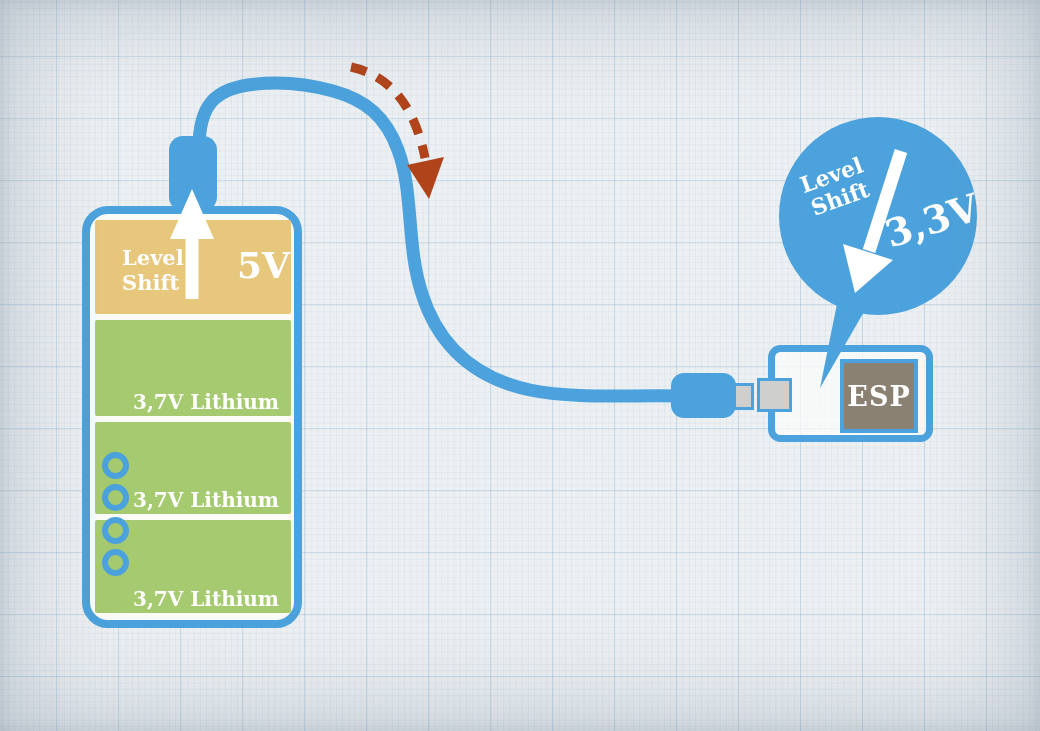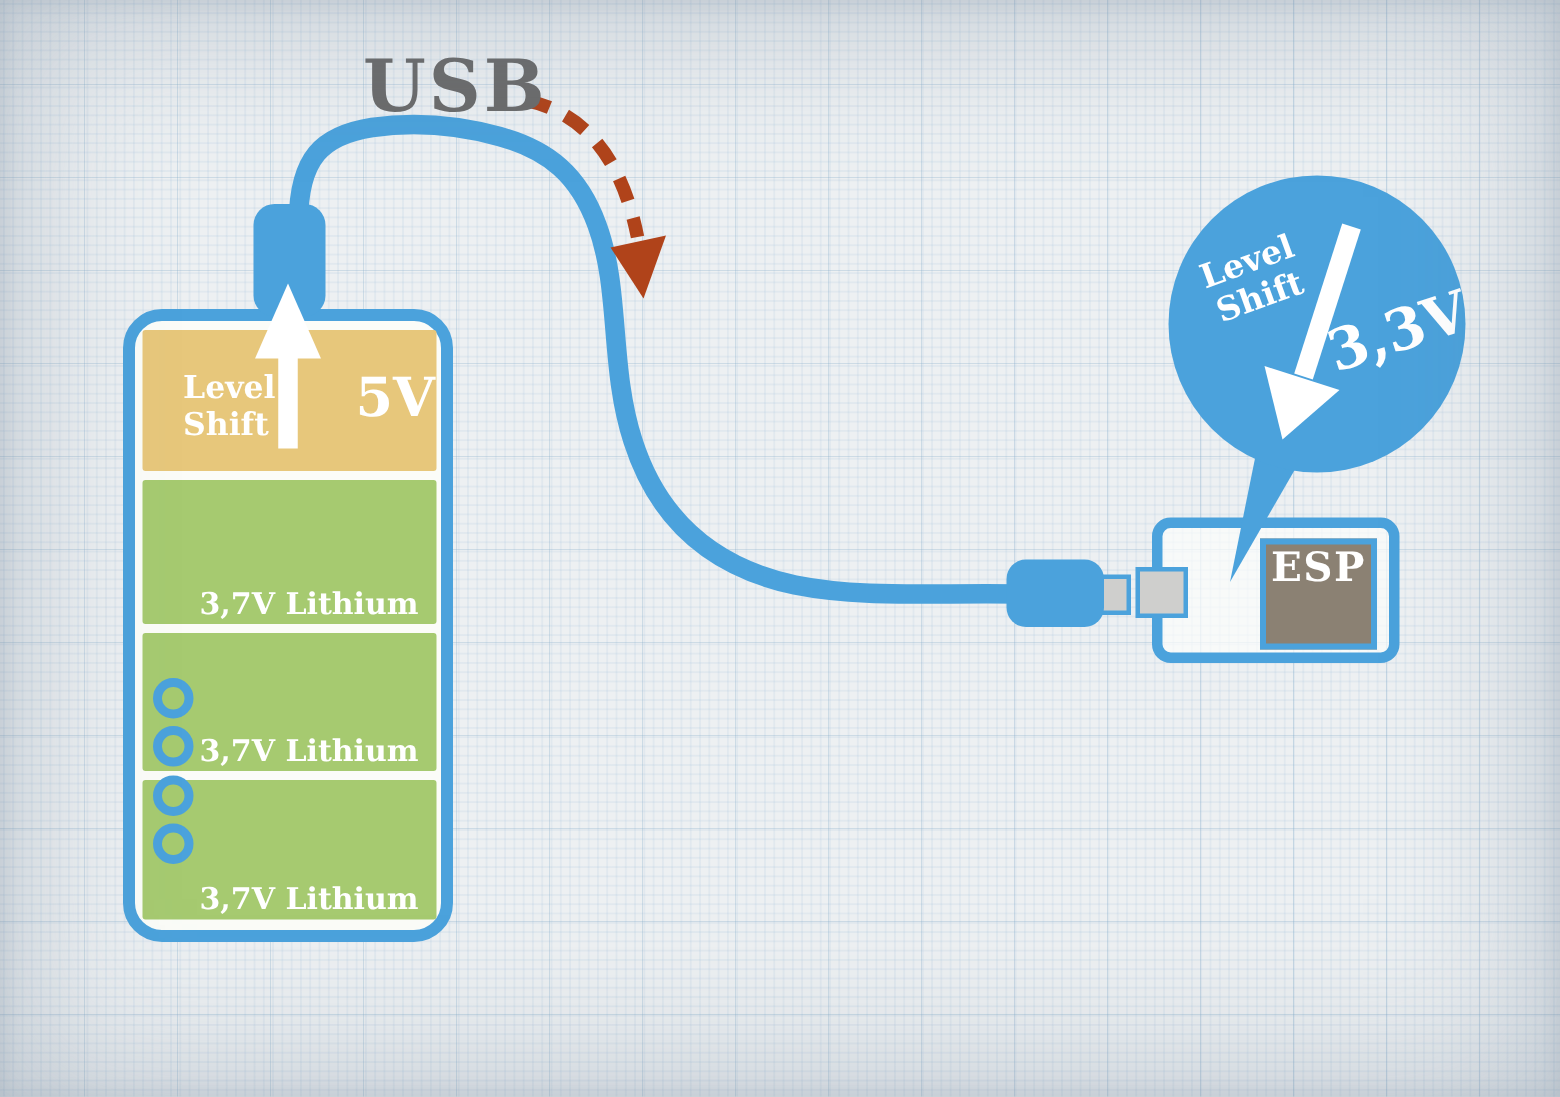--- a/index.html
+++ b/index.html
@@ -59,21 +59,21 @@
     transform: rotate(-20deg);
   }
   .callout-v {
     position: absolute; left: 884px; top: 198px; z-index: 10;
     font-size: 38px; transform: rotate(-18deg);
   }
   .esp-chip {
     position: absolute; left: 840px; top: 359px; width: 78px; height: 74px;
     box-sizing: border-box; border: 4px solid var(--blue, #4ba2dc);
     background: var(--esp-fill, #8b8173); z-index: 10;
-    display: flex; justify-content: center;
+    display: flex; align-items: center; justify-content: center;
   }
   .esp-chip span { color: #fff; font-weight: bold; font-size: 27px; letter-spacing: 1px; }
 </style>
 </head>
 <body>
 
 <div id="canvas">
 
   <div class="battery">
     <div class="section sec-converter">
@@ -125,21 +125,20 @@
     <g>
       <polygon points="838,299 876,291 820,388" style="fill: var(--blue, #4ba2dc);"></polygon>
       <circle cx="878" cy="216" r="99" style="fill: var(--blue, #4ba2dc);"></circle>
       <g>
         <path d="M 901 151 L 869 251" stroke="#fff" stroke-width="13" fill="none"></path>
         <polygon points="843,244 893,260 855,293" fill="#fff"></polygon>
       </g>
     </g>
   </svg>
 
-  <div class="usb-label">USB</div>
 
   <div class="txt callout-ls">
     <div>Level</div>
     <div>Shift</div>
   </div>
   <div class="txt callout-v">3,3V</div>
 
   <div class="esp-chip">
     <span>ESP</span>
   </div>

